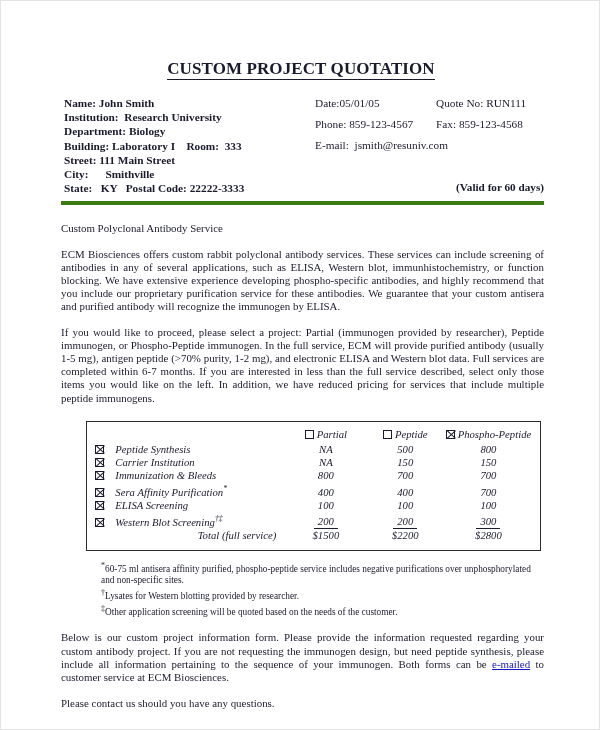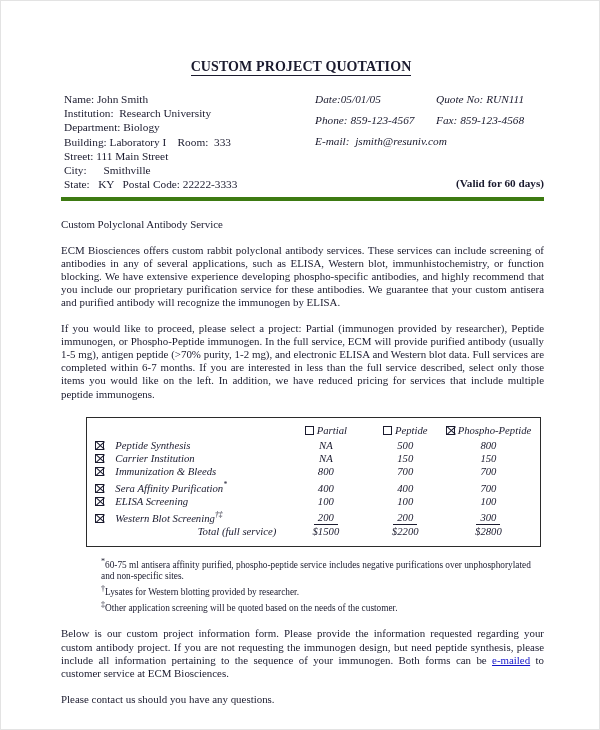--- a/index.html
+++ b/index.html
@@ -26,46 +26,45 @@
     position: absolute;
     left: 0; top: 0;
     width: 600px;
     padding: 0;
   }
 
   
   .doc-title {
     text-align: center;
     font-weight: bold;
-    font-size: 14px;
+    font-size: 17px;
     letter-spacing: 0.1px;
     margin: 58px 0 0 0;
     padding: 0;
   }
   .doc-title span {
     border-bottom: 1.6px solid #1a1a2e;
     padding-bottom: 1px;
   }
 
   
   .header-block {
     display: flex;
     margin: 17px 0 0 0;
     padding: 0 55px 0 63px;
     font-size: 11.3px;
     line-height: 14.2px;
   }
-  .hdr-left { width: 242px; }
+  .hdr-left { width: 242px; font-weight: bold; }
   .hdr-right { flex: 1; }
   .hdr-line { white-space: pre; }
   .hdr-right .hdr-line { padding-left: 9px; }
   .hdr-gap { height: 7px; }
   .hdr-row {
     display: flex;
-    font-style: italic;
   }
   .hdr-row .c1 { width: 112px; }
 
   .valid-line {
     display: flex;
     justify-content: flex-end;
     font-weight: bold;
     font-size: 11.2px;
     padding: 0 57px 0 0;
     margin-top: -14px;

